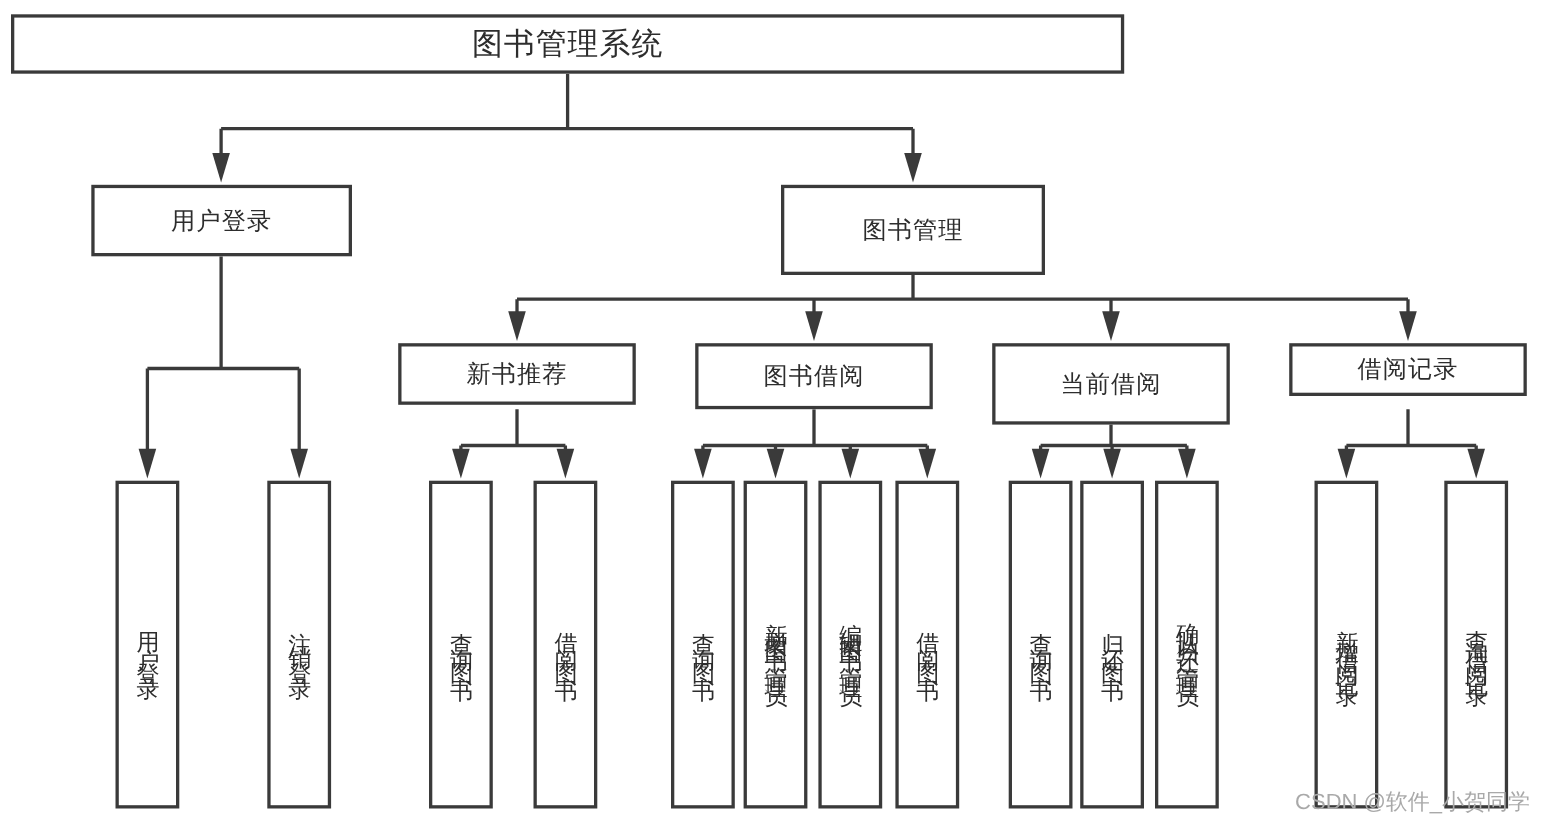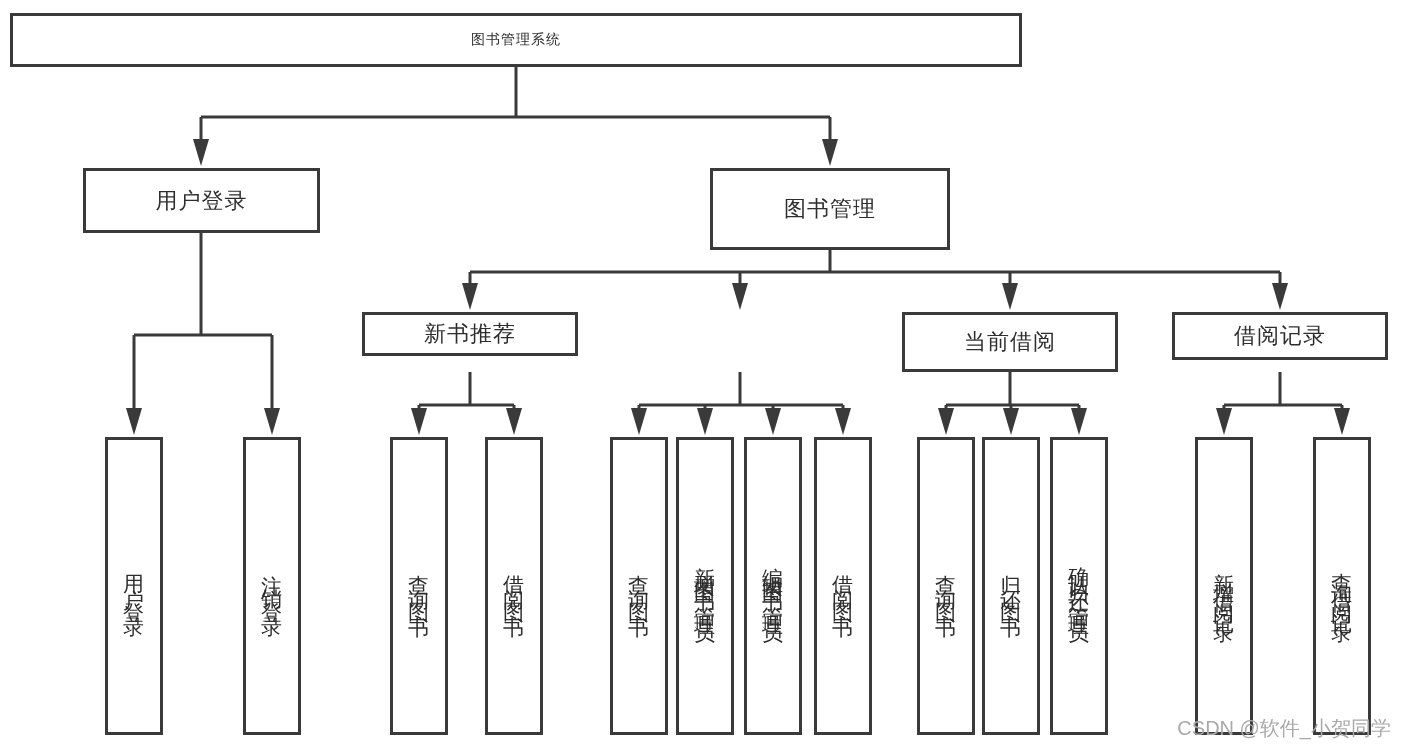--- a/index.html
+++ b/index.html
@@ -24,21 +24,21 @@
     position: absolute;
     border: 3px solid var(--line);
     background: var(--background);
     display: flex;
     align-items: center;
     justify-content: center;
     color: var(--text);
     z-index: 1;
   }
   .h-label { font-size: 22px; letter-spacing: 1px; white-space: nowrap; }
-  .root-box .h-label { font-size: 14px; }
+  .root-box .h-label { font-size: 28px; }
   .leaf { top: 437px; width: 58px; height: 298px; }
   .v-label {
     writing-mode: vertical-rl;
     text-orientation: mixed;
     font-size: 21px;
     line-height: 1;
     white-space: nowrap;
   }
   .ls-lg { letter-spacing: 14px; }
   .ls-md { letter-spacing: 10px; }
@@ -99,24 +99,27 @@
     <span class="h-label">图书管理系统</span>
   </div>
 
   <div class="box" style="left:83px;top:168px;width:237px;height:65px">
     <span class="h-label">用户登录</span>
   </div>
   <div class="box" style="left:710px;top:168px;width:240px;height:82px">
     <span class="h-label">图书管理</span>
   </div>
 
-  <div class="box" style="left:362px;top:312px;width:216px;height:44px">
+  <div class="box" style="left:362px;top:312px;width:216px;height:56px">
     <span class="h-label">新书推荐</span>
   </div>
-  <div class="box" style="left:902px;top:312px;width:216px;height:60px">
+  <div class="box" style="left:632px;top:312px;width:216px;height:60px">
+    <span class="h-label">图书借阅</span>
+  </div>
+  <div class="box" style="left:902px;top:312px;width:216px;height:74px">
     <span class="h-label">当前借阅</span>
   </div>
   <div class="box" style="left:1172px;top:312px;width:216px;height:48px">
     <span class="h-label">借阅记录</span>
   </div>
 
   <div class="box leaf" style="left:105px">
     <span class="v-label ls-lg">用户登录</span>
   </div>
   <div class="box leaf" style="left:243px">

